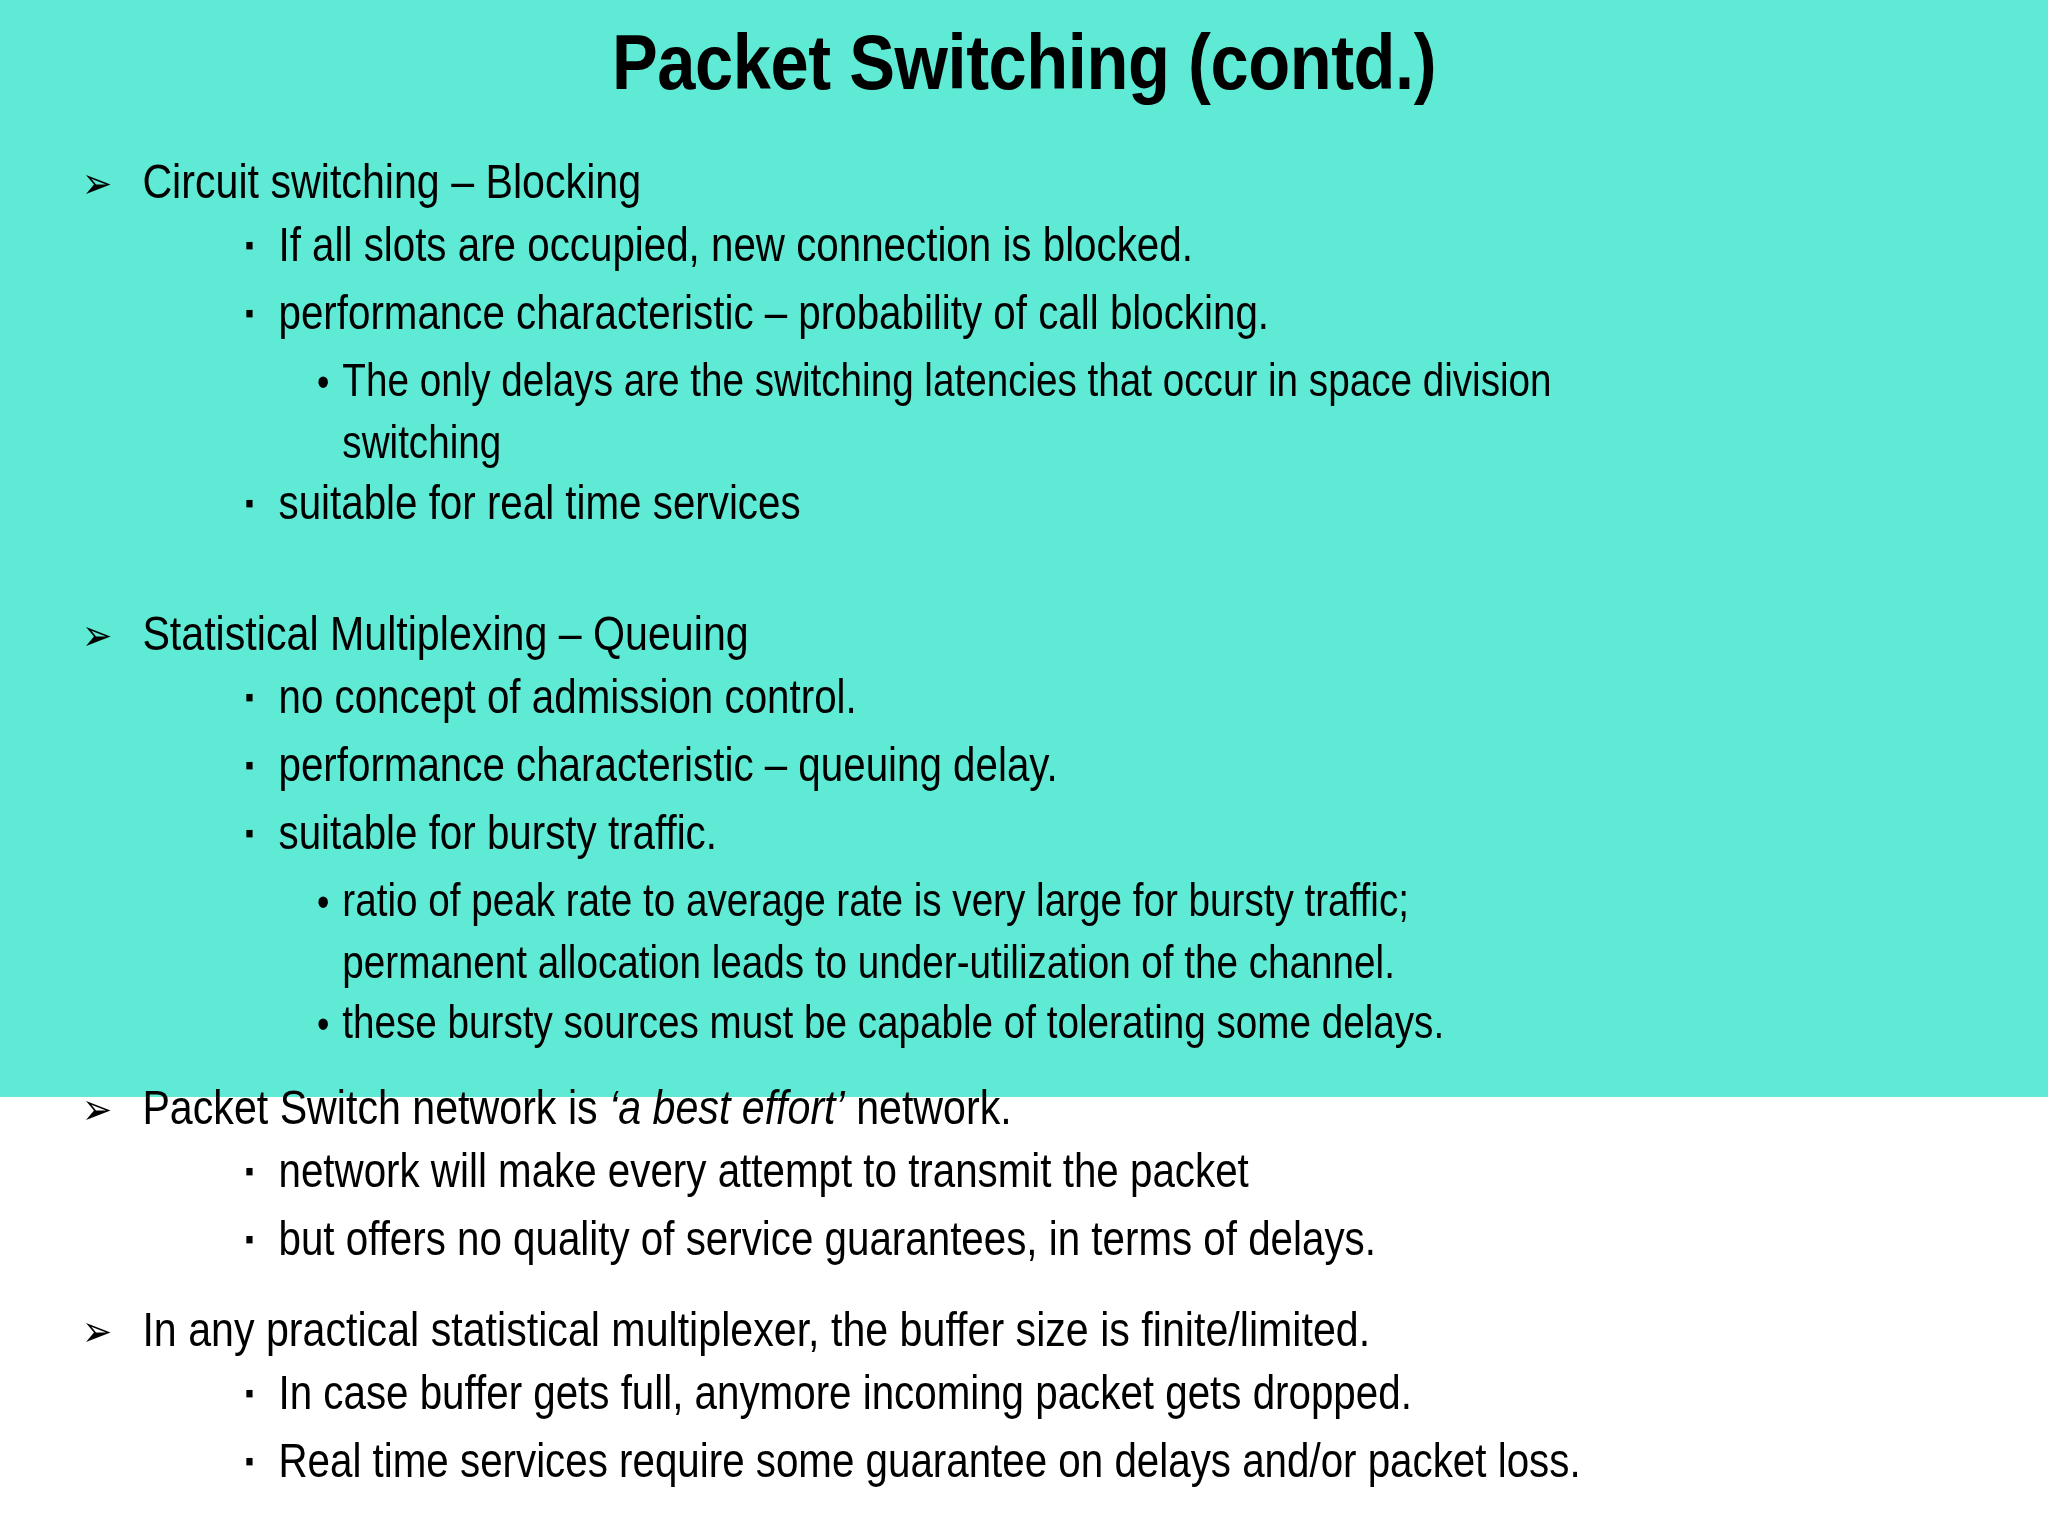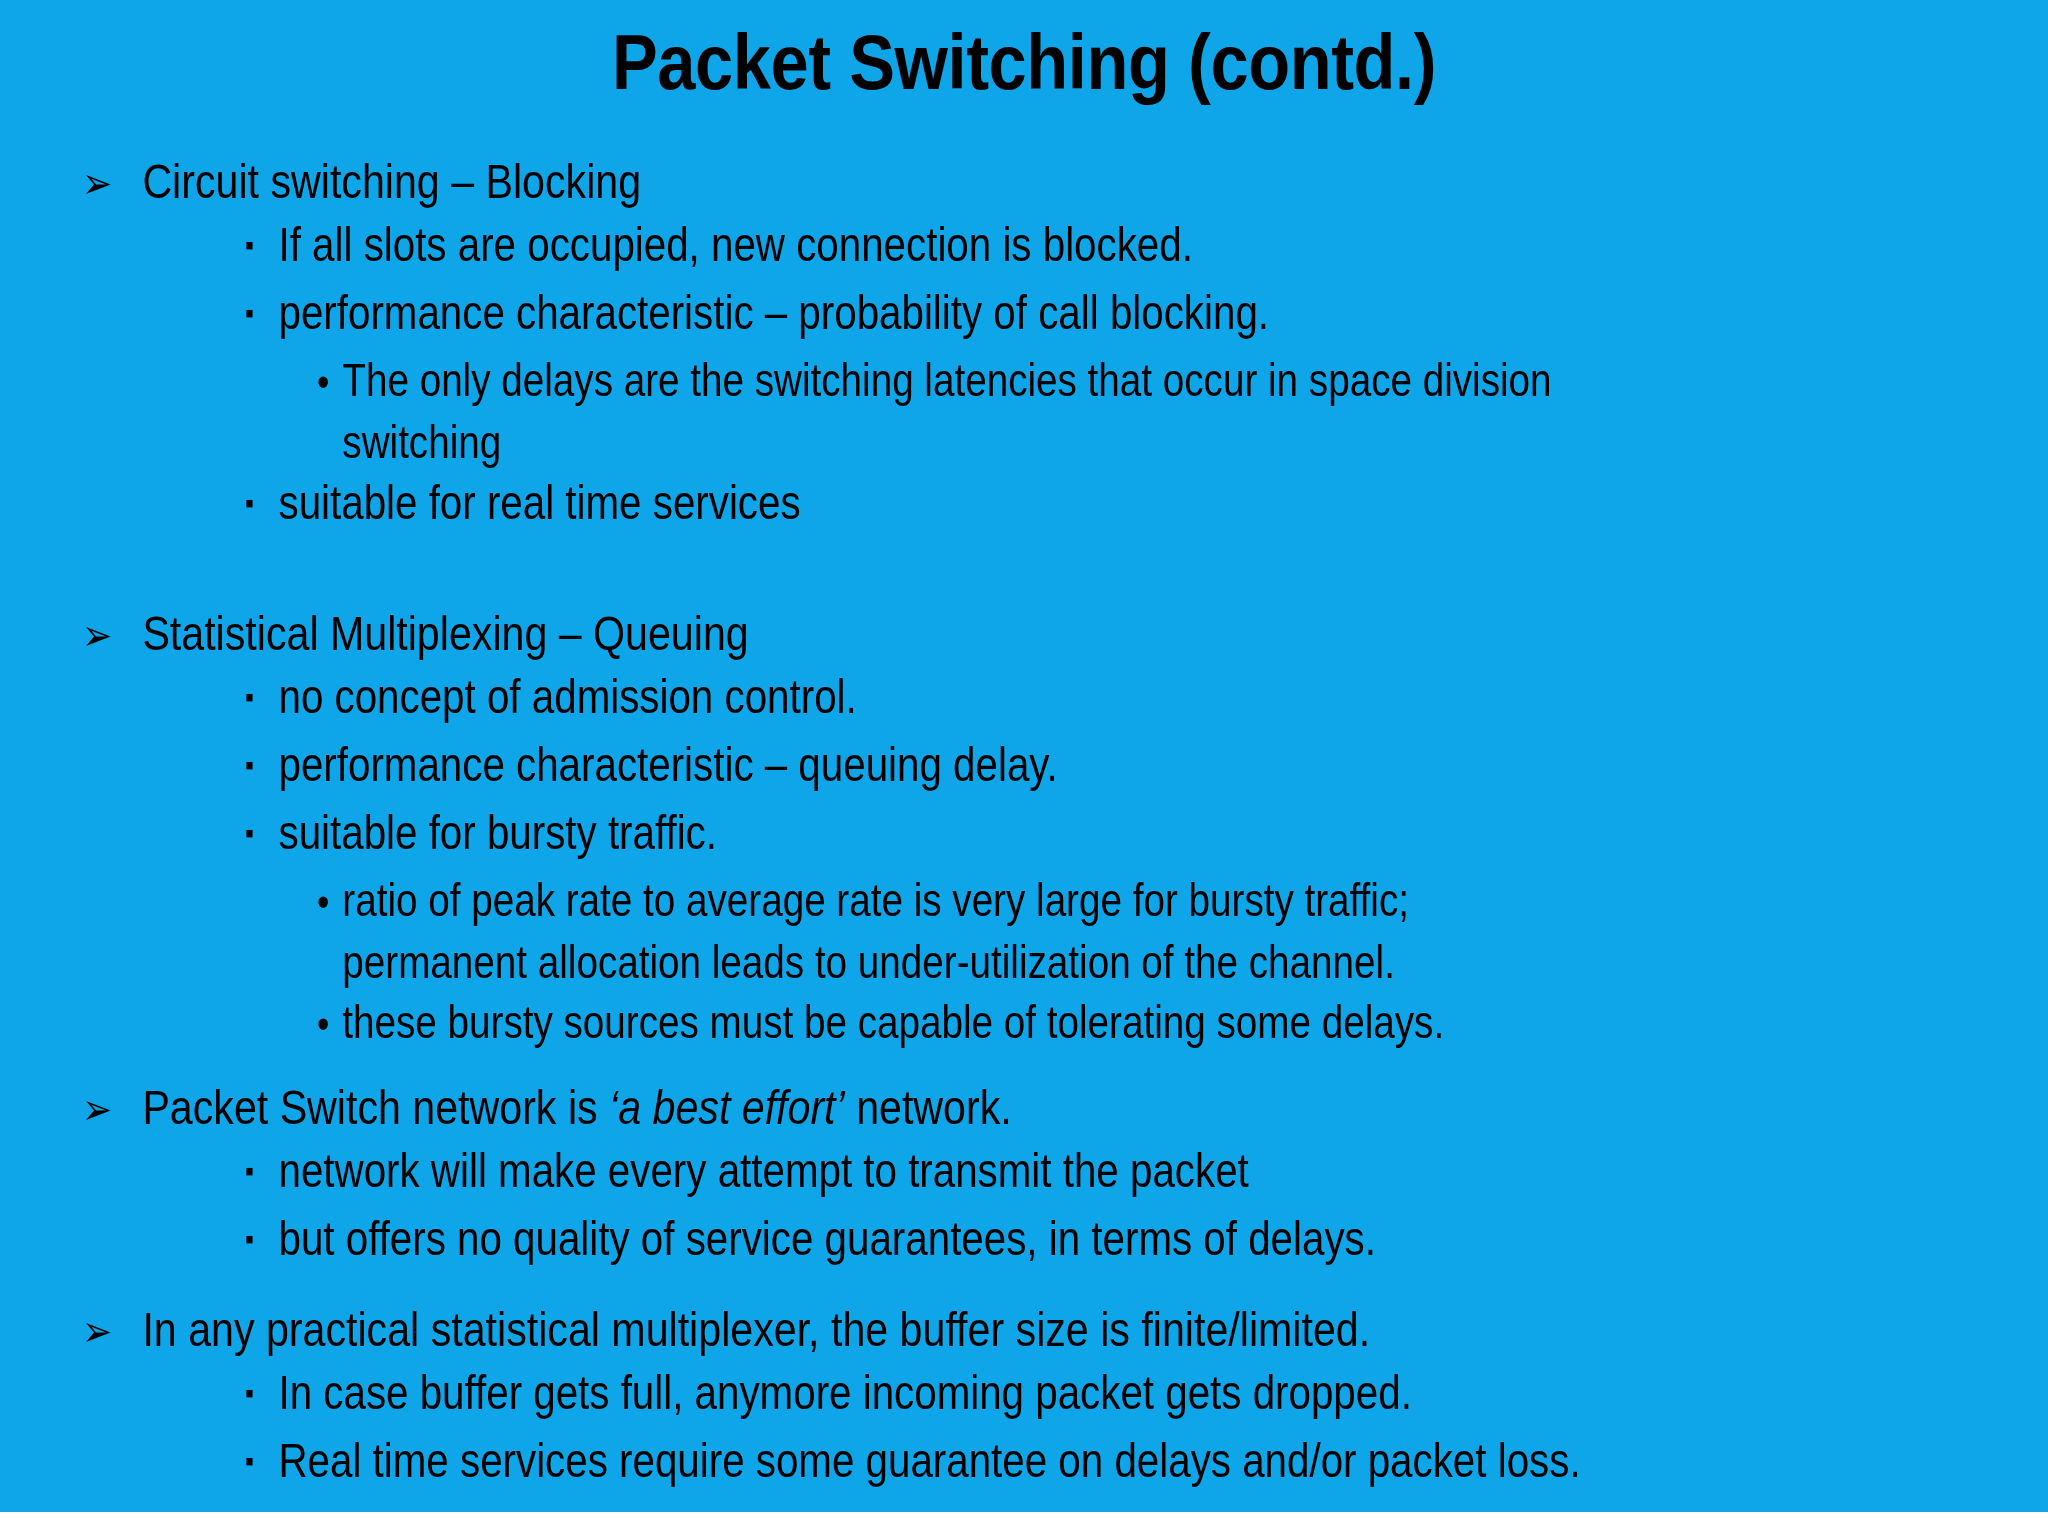--- a/index.html
+++ b/index.html
@@ -11,22 +11,22 @@
     width: 2048px;
     height: 1536px;
     font-family: "Liberation Sans", sans-serif;
     color: #000000;
     overflow: hidden;
   }
 
   .slide {
     position: relative;
     width: 2048px;
-    height: 1512px;
-    background: #0ea5e9;
+    height: 1097px;
+    background: #5eead4;
     box-sizing: border-box;
   }
 
   
   .slide-title {
     position: absolute;
     top: 18px;
     left: 0;
     width: 2048px;
     text-align: center;

